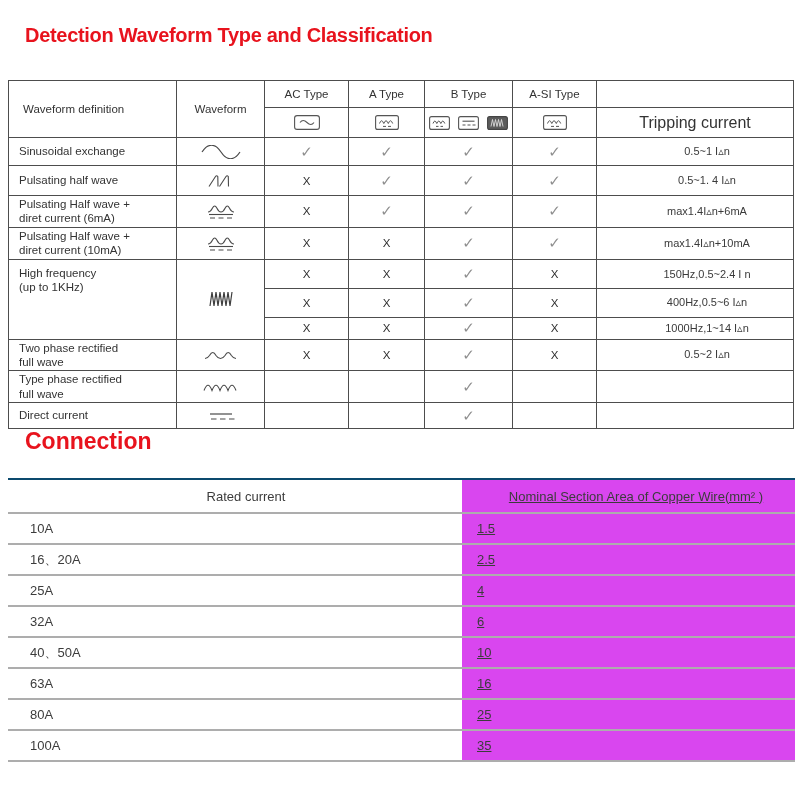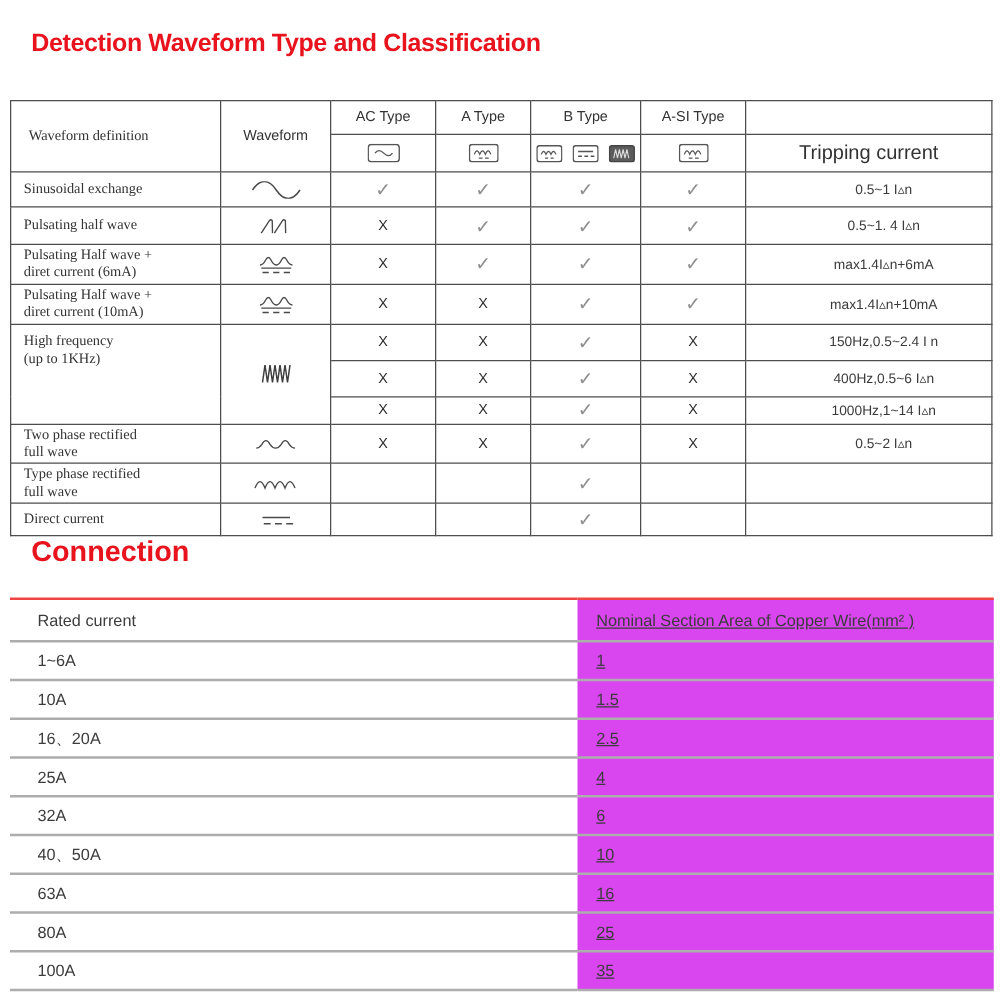--- a/index.html
+++ b/index.html
@@ -9,36 +9,36 @@
          color:#e8131d;letter-spacing:-0.3px;}
   .section-title{position:absolute;left:25px;top:428px;font-size:23px;font-weight:bold;
          color:#e8131d;}
 
   
   table.wave{position:absolute;left:8px;top:80px;width:786px;border-collapse:collapse;
              table-layout:fixed;}
   table.wave th, table.wave td{border:1px solid #4d4d4d;font-weight:normal;
              font-size:11.5px;color:#333;text-align:center;vertical-align:middle;
              padding:1px 2px;overflow:hidden;}
-  table.wave .def{ text-align:left;padding-left:10px;white-space:pre-line;line-height:1.25;font-family:Liberation Serif, serif;}
+  table.wave .def{ text-align:left;padding-left:10px;white-space:pre-line;line-height:1.25;}
   table.wave .vtop{vertical-align:top;padding-top:6px;}
   table.wave .trip{text-align:center;padding-left:26px;font-size:11px;color:#3a3a3a;}
   table.wave .mark{font-size:11.5px;color:#2f2f2f;}
   table.wave .mark.is-check{font-size:15px;color:#8f8f8f;font-weight:normal;}
   tr.h27{height:27px;} tr.h28{height:28px;} tr.h29{height:29px;padding-left:24px;} tr.h30{height:30px;}
   tr.h22{height:22px;} tr.h26{height:26px;}
   .iconbox{display:flex;align-items:center;justify-content:center;gap:3px;}
   svg.wv{display:block;margin:0 auto;}
 
   
   table.conn{position:absolute;left:8px;top:478px;width:787px;border-collapse:collapse;
              table-layout:fixed;}
   table.conn td{border-bottom:2px solid #adadad;font-size:13px;color:#3c3c3c;
              height:29px;vertical-align:middle;padding:0;}
-  table.conn tr.chead td{border-top:2px solid #ef4444;height:32px;}
+  table.conn tr.chead td{border-top:2px solid #0c4a6e;height:32px;text-align:center;}
   table.conn td.cl{width:432px;padding-left:22px;background:#fff;}
   table.conn td.cr{padding-left:15px;background:#d946ef;text-decoration:underline;}
 </style>
 </head>
 <body>
 
 <div class="page">
 
   <div class="title">Detection Waveform Type and Classification</div>
 
@@ -250,24 +250,20 @@
 
   <div class="section-title">Connection</div>
 
   <table class="conn">
     <tbody>
         <tr class="chead">
       <td class="cl">Rated current</td>
       <td class="cr">Nominal Section Area of Copper Wire(mm² )</td>
     </tr>
     <tr>
-      <td class="cl">1~6A</td>
-      <td class="cr">1</td>
-    </tr>
-    <tr>
       <td class="cl">10A</td>
       <td class="cr">1.5</td>
     </tr>
     <tr>
       <td class="cl">16、20A</td>
       <td class="cr">2.5</td>
     </tr>
     <tr>
       <td class="cl">25A</td>
       <td class="cr">4</td>

